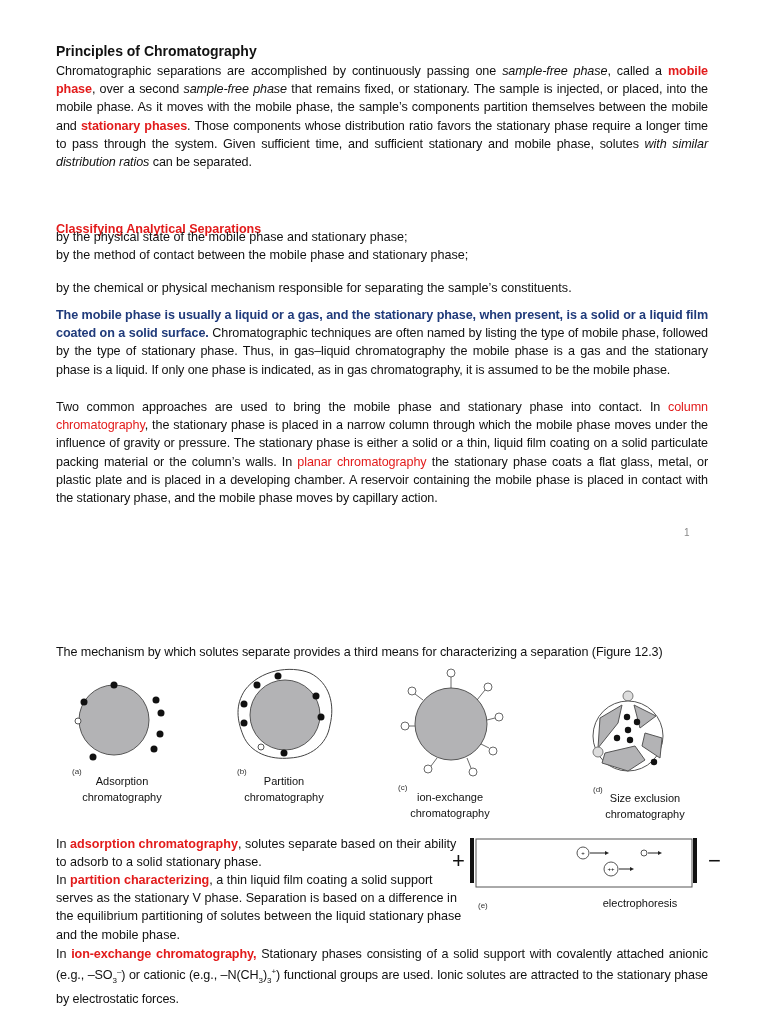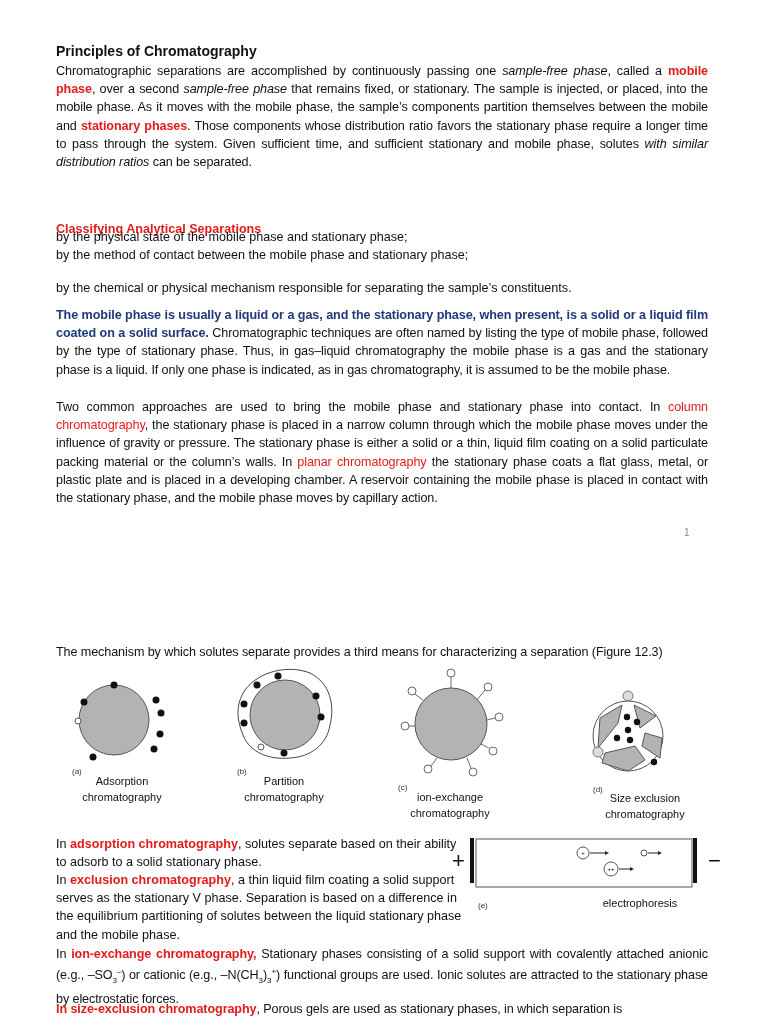--- a/index.html
+++ b/index.html
@@ -149,19 +149,18 @@
     <circle cx="174" cy="20" r="3" fill="#fff" stroke="#555"></circle>
     <line x1="178" y1="20" x2="188" y2="20" stroke="#222"></line>
       <path d="M188 18 L192 20 L188 22 Z" fill="#222"></path>
   </svg>
   <div style="position:absolute;left:708px;top:848px;font-size:22px;">−</div>
   <div class="sub" style="left:478px;top:901px;">(e)</div>
   <div class="figlabel" style="left:590px;top:895px;width:100px;">electrophoresis</div>
 
   <div class="left-col" style="top:835px;"><span>In </span><span class="redb">adsorption chromatography</span><span>, solutes separate based on their ability to adsorb to a solid stationary phase.</span></div>
 
-  <div class="left-col" style="top:871px;"><span>In </span><span class="redb">exclusion chromatography</span><span>, a thin liquid film coating a solid support serves as the stationary V phase. Separation is based on a difference in the equilibrium partitioning of solutes between the liquid stationary phase and the mobile phase.</span></div>
+  <div class="left-col" style="top:871px;"><span>In </span><span class="redb">partition characterizing</span><span>, a thin liquid film coating a solid support serves as the stationary V phase. Separation is based on a difference in the equilibrium partitioning of solutes between the liquid stationary phase and the mobile phase.</span></div>
 
   <div class="txt" style="top:945px;"><span>In </span><span class="redb">ion-exchange chromatography,</span><span> Stationary phases consisting of a solid support with covalently attached anionic (e.g., –SO</span><sub>3</sub><sup>–</sup><span>) or cationic (e.g., –N(CH</span><sub>3</sub><span>)</span><sub>3</sub><sup>+</sup><span>) functional groups are used. Ionic solutes are attracted to the stationary phase by electrostatic forces.</span></div>
 
-  <div class="txt" style="top:1000px;"><span class="redb">In size-exclusion chromatography</span><span>, Porous gels are used as stationary phases, in which separation is</span></div>
 
 </div>
 
 </body></html>

